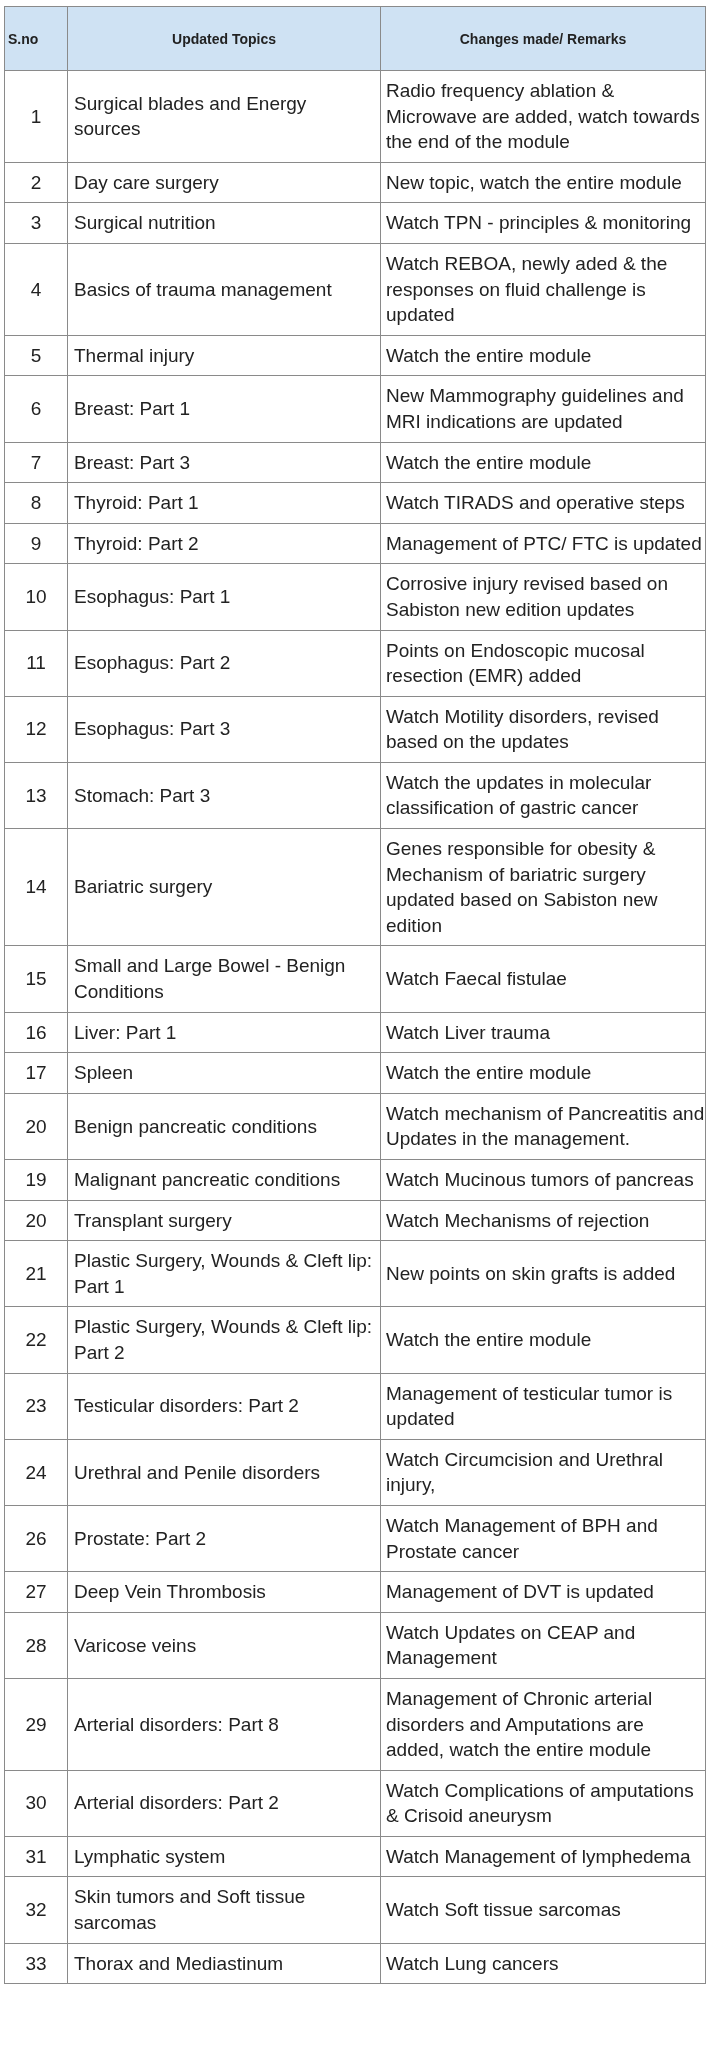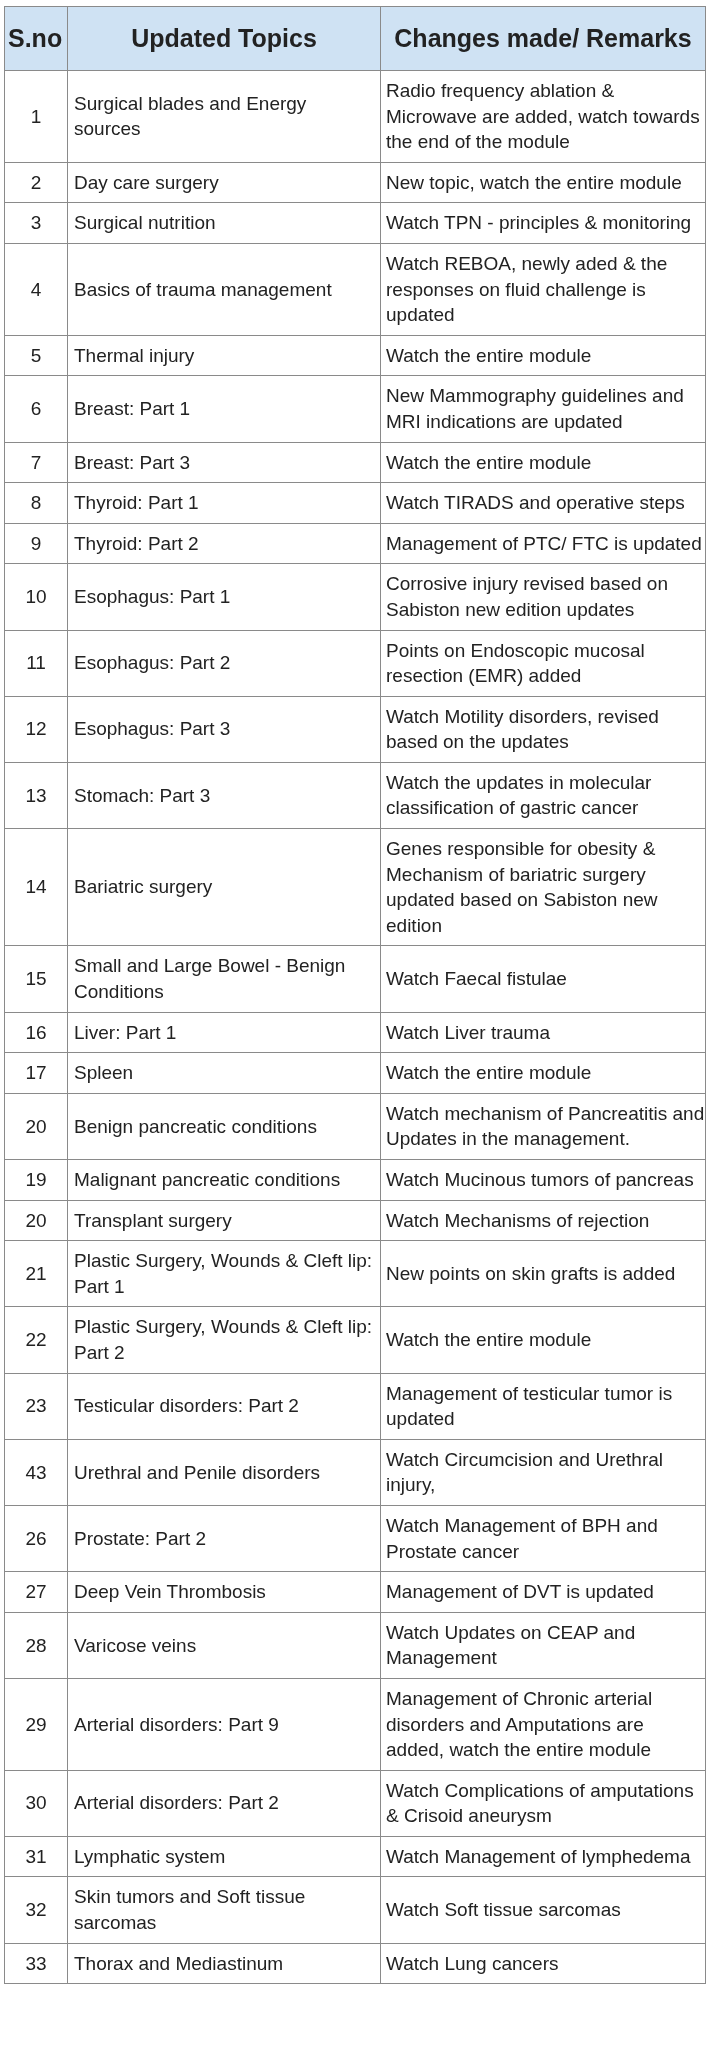--- a/index.html
+++ b/index.html
@@ -1,21 +1,21 @@
 <!DOCTYPE html>
 <html><head>
 <meta charset="utf-8">
 <style>
   html, body { margin: 0; padding: 0; background: #ffffff; }
   body { width: 710px; height: 2048px; overflow: hidden; position: relative; }
   .wrap { position: absolute; left: 4px; top: 6px; width: 701px; }
   table { border-collapse: collapse; width: 701px; table-layout: fixed;
     font-family: "Liberation Sans", sans-serif; color: #222; }
   col.c1 { width: 63px; } col.c2 { width: 313px; } col.c3 { width: 325px; }
-  th { background: #cfe2f3; height: 63px; font-size: 25px; font-weight: bold;
+  th { background: #cfe2f3; height: 63px; font-size: 14px; font-weight: bold;
     border: 1.5px solid #8a8a8a; text-align: center; padding: 0 4px; }
   th.sno { text-align: left; padding-left: 3px; }
   td { border: 1.5px solid #8a8a8a; font-size: 19px; line-height: 25.6px;
     padding: 7px 4px 7px 5px; vertical-align: middle; }
   td.num { text-align: center; padding-left: 2px; padding-right: 2px; }
   td.topic { padding-left: 6px; }
   td.remark { padding-left: 5px; padding-right: 0; }
 </style>
 </head>
 <body>
@@ -144,42 +144,42 @@
           <td class="num">22</td>
           <td class="topic">Plastic Surgery, Wounds &amp; Cleft lip: Part 2</td>
           <td class="remark">Watch the entire module</td>
         </tr>
         <tr>
           <td class="num">23</td>
           <td class="topic">Testicular disorders: Part 2</td>
           <td class="remark">Management of testicular tumor is updated</td>
         </tr>
         <tr>
-          <td class="num">43</td>
+          <td class="num">24</td>
           <td class="topic">Urethral and Penile disorders</td>
           <td class="remark">Watch Circumcision and Urethral injury,</td>
         </tr>
         <tr>
           <td class="num">26</td>
           <td class="topic">Prostate: Part 2</td>
           <td class="remark">Watch Management of BPH and Prostate cancer</td>
         </tr>
         <tr>
           <td class="num">27</td>
           <td class="topic">Deep Vein Thrombosis</td>
           <td class="remark">Management of DVT is updated</td>
         </tr>
         <tr>
           <td class="num">28</td>
           <td class="topic">Varicose veins</td>
           <td class="remark">Watch Updates on CEAP and Management</td>
         </tr>
         <tr>
           <td class="num">29</td>
-          <td class="topic">Arterial disorders: Part 9</td>
+          <td class="topic">Arterial disorders: Part 8</td>
           <td class="remark">Management of Chronic arterial disorders and Amputations are added, watch the entire module</td>
         </tr>
         <tr>
           <td class="num">30</td>
           <td class="topic">Arterial disorders: Part 2</td>
           <td class="remark">Watch Complications of amputations &amp; Crisoid aneurysm</td>
         </tr>
         <tr>
           <td class="num">31</td>
           <td class="topic">Lymphatic system</td>

